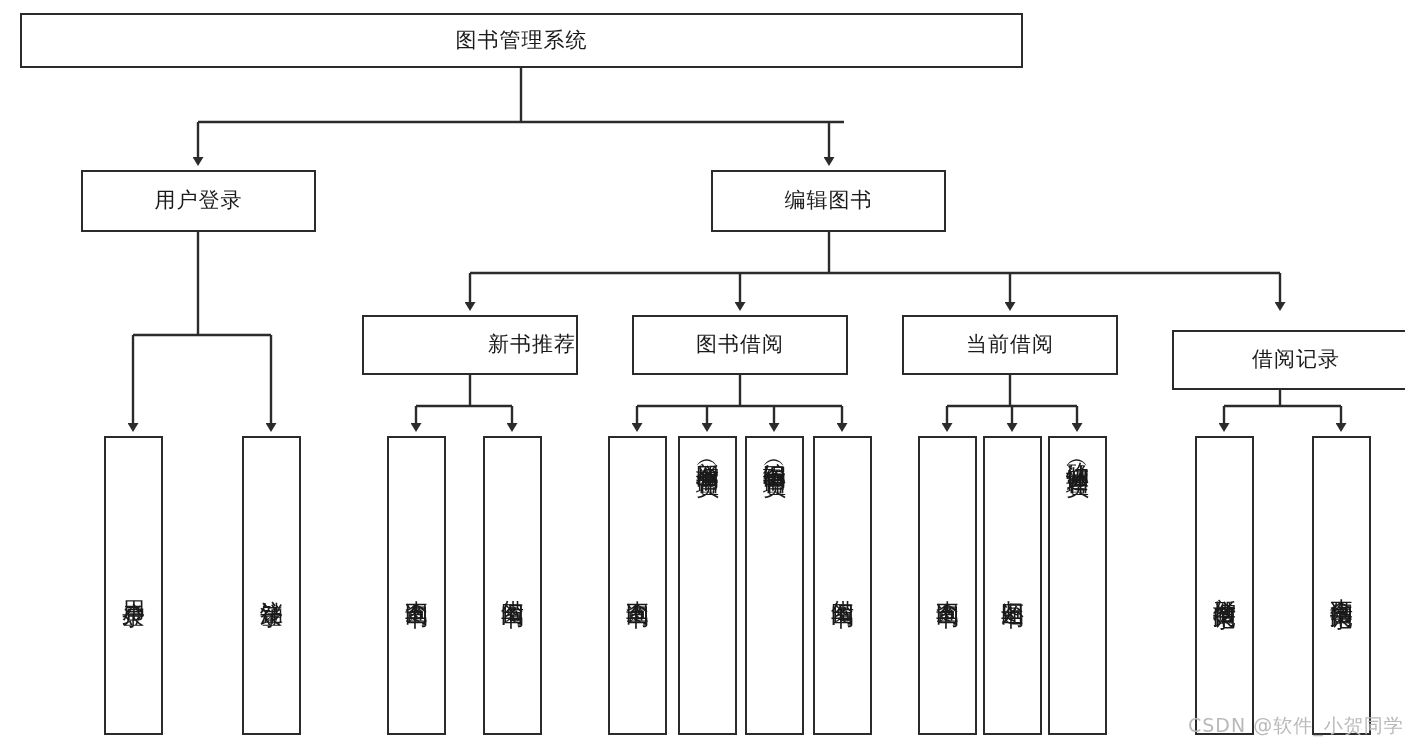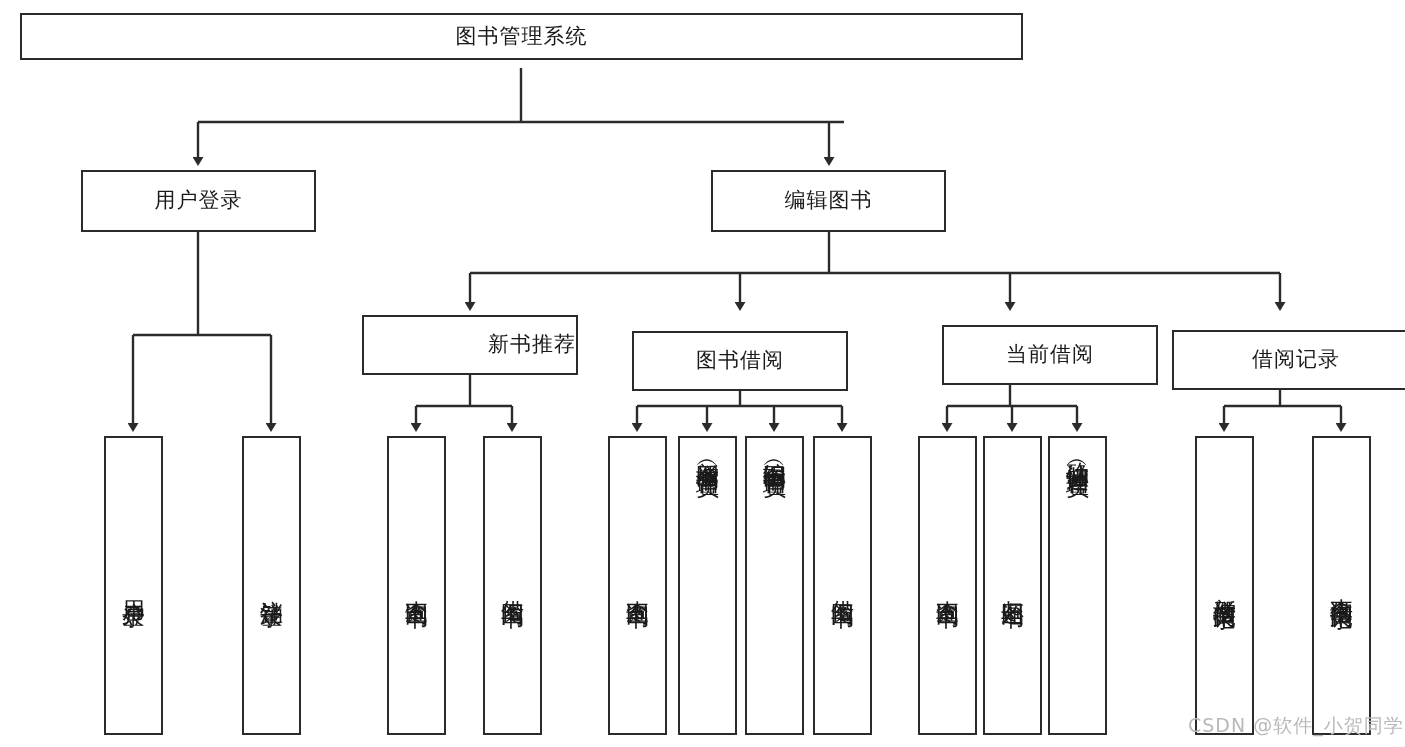--- a/index.html
+++ b/index.html
@@ -102,38 +102,38 @@
       <path d="M1012,406 L1012,424" marker-end="url(#arrow)"></path>
       <path d="M1077,406 L1077,424" marker-end="url(#arrow)"></path>
 
       <path d="M1280,375 L1280,406"></path>
       <path d="M1224,406 L1341,406"></path>
       <path d="M1224,406 L1224,424" marker-end="url(#arrow)"></path>
       <path d="M1341,406 L1341,424" marker-end="url(#arrow)"></path>
     </g>
   </svg>
 
-  <div class="node" style="left:20px;top:13px;width:1003px;height:47px;">
+  <div class="node" style="left:20px;top:13px;width:1003px;height:55px;">
     <span class="node-label">图书管理系统</span>
   </div>
 
   <div class="node" style="left:81px;top:170px;width:235px;height:62px;">
     <span class="node-label">用户登录</span>
   </div>
   <div class="node" style="left:711px;top:170px;width:235px;height:62px;">
     <span class="node-label">编辑图书</span>
   </div>
 
   <div class="node" style="left:362px;top:315px;width:216px;height:60px;justify-content:flex-end;">
     <span class="node-label">新书推荐</span>
   </div>
-  <div class="node" style="left:632px;top:315px;width:216px;height:60px;margin-top:16px;">
+  <div class="node" style="left:632px;top:315px;width:216px;height:60px;">
     <span class="node-label">图书借阅</span>
   </div>
-  <div class="node" style="left:902px;top:325px;width:216px;height:60px;margin-left:40px;">
+  <div class="node" style="left:902px;top:315px;width:216px;height:60px;">
     <span class="node-label">当前借阅</span>
   </div>
   <div class="node" style="left:1172px;top:330px;width:248px;height:60px;">
     <span class="node-label">借阅记录</span>
   </div>
 
   <div class="node leaf leaf-short" style="left:104px;top:436px;width:59px;height:299px;">
     <span class="node-label">用户登录</span>
   </div>
   <div class="node leaf leaf-short" style="left:242px;top:436px;width:59px;height:299px;">

